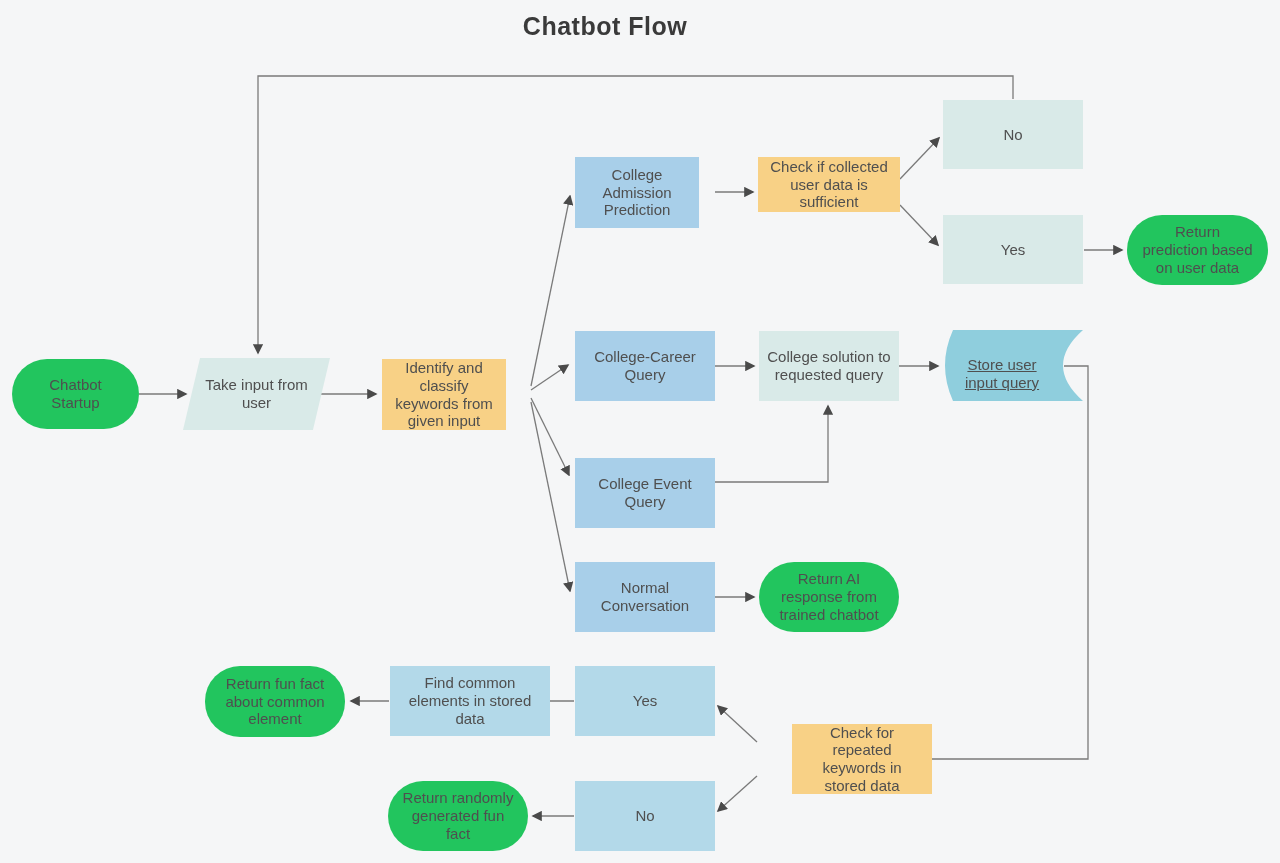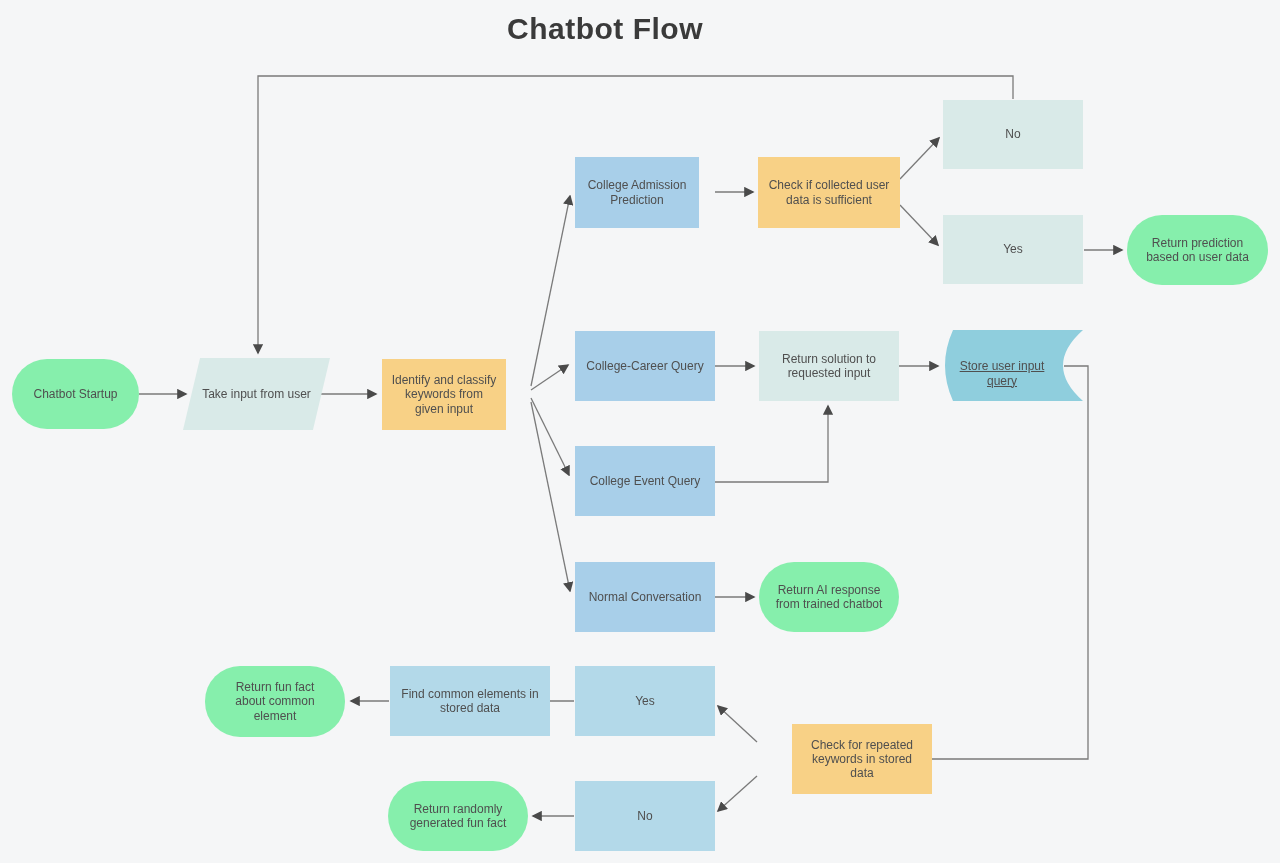--- a/index.html
+++ b/index.html
@@ -3,34 +3,34 @@
 <meta charset="utf-8">
 <style>
   html,body{margin:0;padding:0;}
   body{
     width:1280px;height:863px;position:relative;overflow:hidden;
     background:#f5f6f7;
     font-family:"Liberation Sans","DejaVu Sans",sans-serif;
   }
   .title{
     position:absolute;top:12px;left:0;width:1210px;
-    text-align:center;font-size:30px;font-weight:bold;color:#3a3a3a;
+    text-align:center;font-size:25px;font-weight:bold;color:#3a3a3a;
     letter-spacing:0.5px;
   }
   svg.edges{position:absolute;left:0;top:0;width:1280px;height:863px;}
   .node{
     position:absolute;display:flex;align-items:center;justify-content:center;
-    text-align:center;font-size:12px;line-height:1.18;color:#4f4f4f;
+    text-align:center;font-size:15px;line-height:1.18;color:#4f4f4f;
     box-sizing:border-box;padding:4px 8px;
   }
   .rect-blue{background:#a8cfe9;}
   .rect-cyan{background:#b3d9e9;}
   .rect-mint{background:#d9eae8;}
   .rect-orange{background:#f8d186;}
-  .pill{background:#86efac;border-radius:35px;padding:18px 14px;}
+  .pill{background:#22c55e;border-radius:35px;padding:18px 14px;}
   .parallelogram{
     background:#d9eae8;
     clip-path:polygon(11.6% 0,100% 0,88.4% 100%,0 100%);
   }
   .store-node{padding:20px 26px 4px 22px;background:transparent;text-decoration:underline;}
   .store-node svg{position:absolute;left:0;top:0;z-index:-1;}
   .lbl{position:relative;}
 </style>
 </head>
 <body>
@@ -81,34 +81,34 @@
 </div>
 
 <div class="node rect-blue" style="left:575px;top:157px;width:124px;height:71px">
   <span class="lbl">College Admission Prediction</span>
 </div>
 
 <div class="node rect-blue" style="left:575px;top:331px;width:140px;height:70px">
   <span class="lbl">College-Career Query</span>
 </div>
 
-<div class="node rect-blue" style="left:575px;top:446px;width:140px;height:70px">
+<div class="node rect-blue" style="left:575px;top:458px;width:140px;height:70px">
   <span class="lbl">College Event Query</span>
 </div>
 
 <div class="node rect-blue" style="left:575px;top:562px;width:140px;height:70px">
   <span class="lbl">Normal Conversation</span>
 </div>
 
-<div class="node rect-orange" style="left:758px;top:157px;width:142px;height:71px">
+<div class="node rect-orange" style="left:758px;top:157px;width:142px;height:55px">
   <span class="lbl">Check if collected user data is sufficient</span>
 </div>
 
 <div class="node rect-mint" style="left:759px;top:331px;width:140px;height:70px">
-  <span class="lbl">Return solution to requested input</span>
+  <span class="lbl">College solution to requested query</span>
 </div>
 
 <div class="node pill" style="left:759px;top:562px;width:140px;height:70px">
   <span class="lbl">Return AI response from trained chatbot</span>
 </div>
 
 <div class="node rect-mint" style="left:943px;top:100px;width:140px;height:69px">
   <span class="lbl">No</span>
 </div>
 

